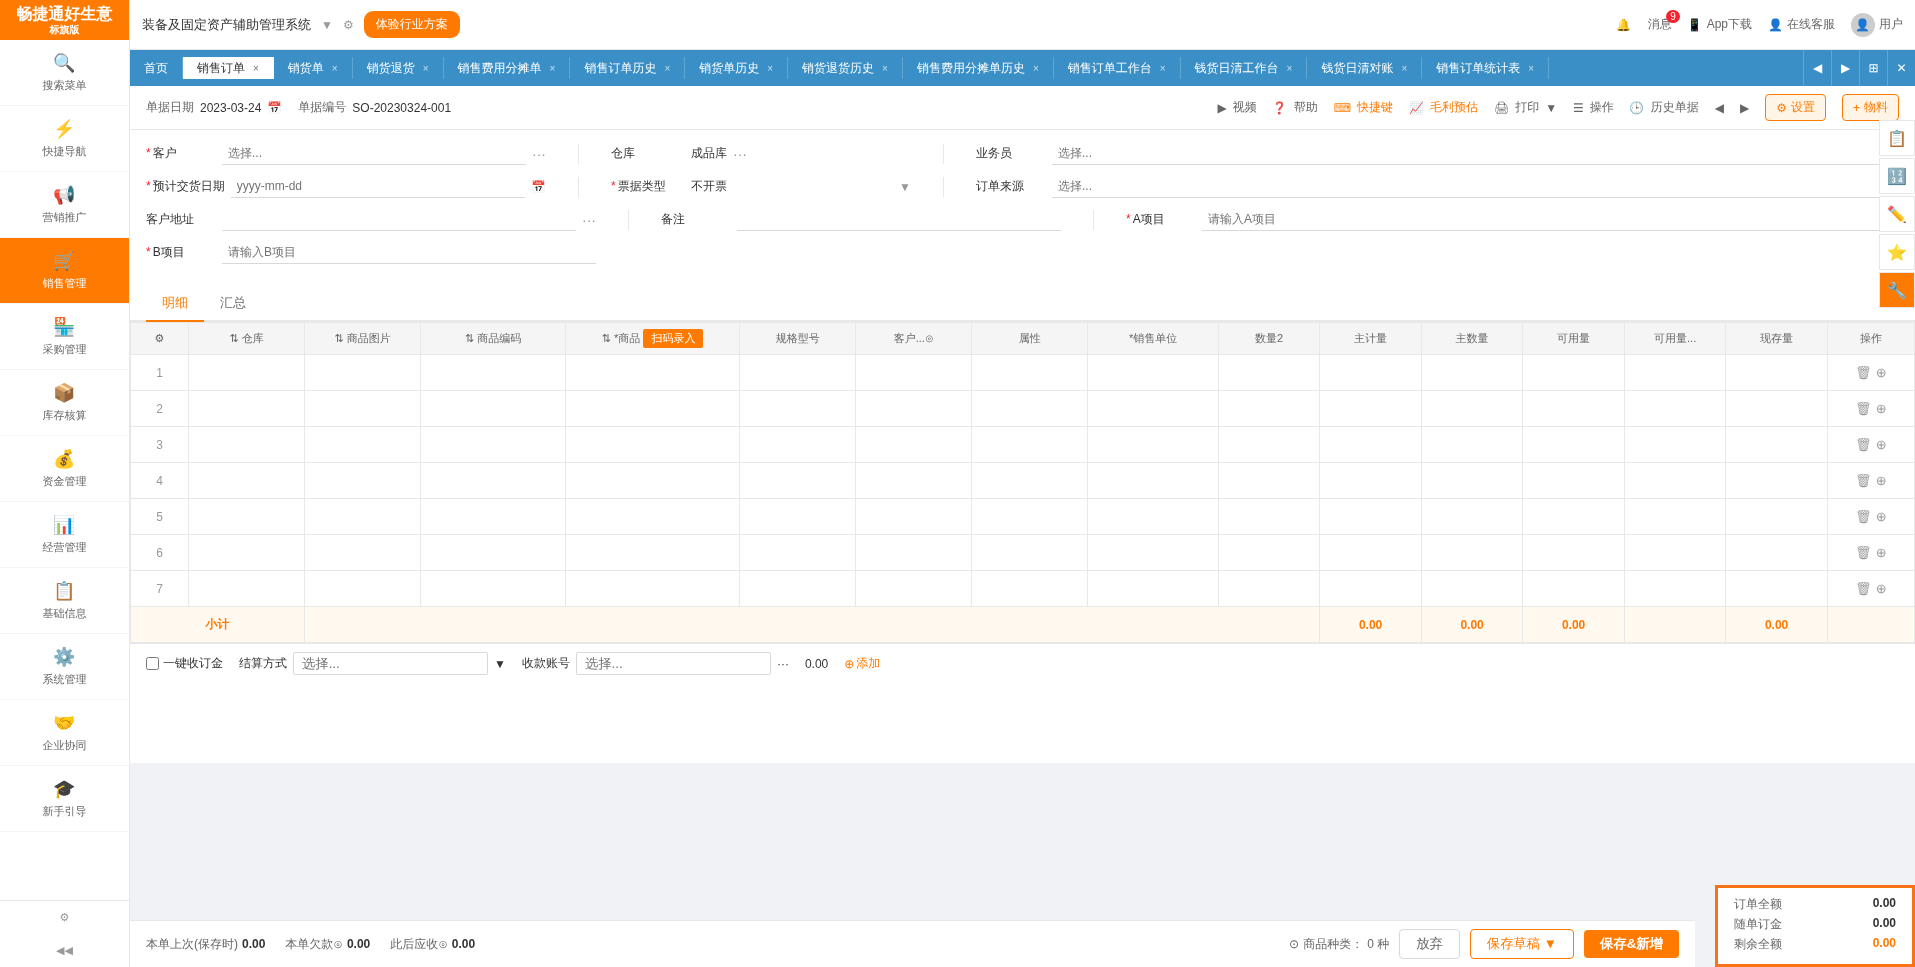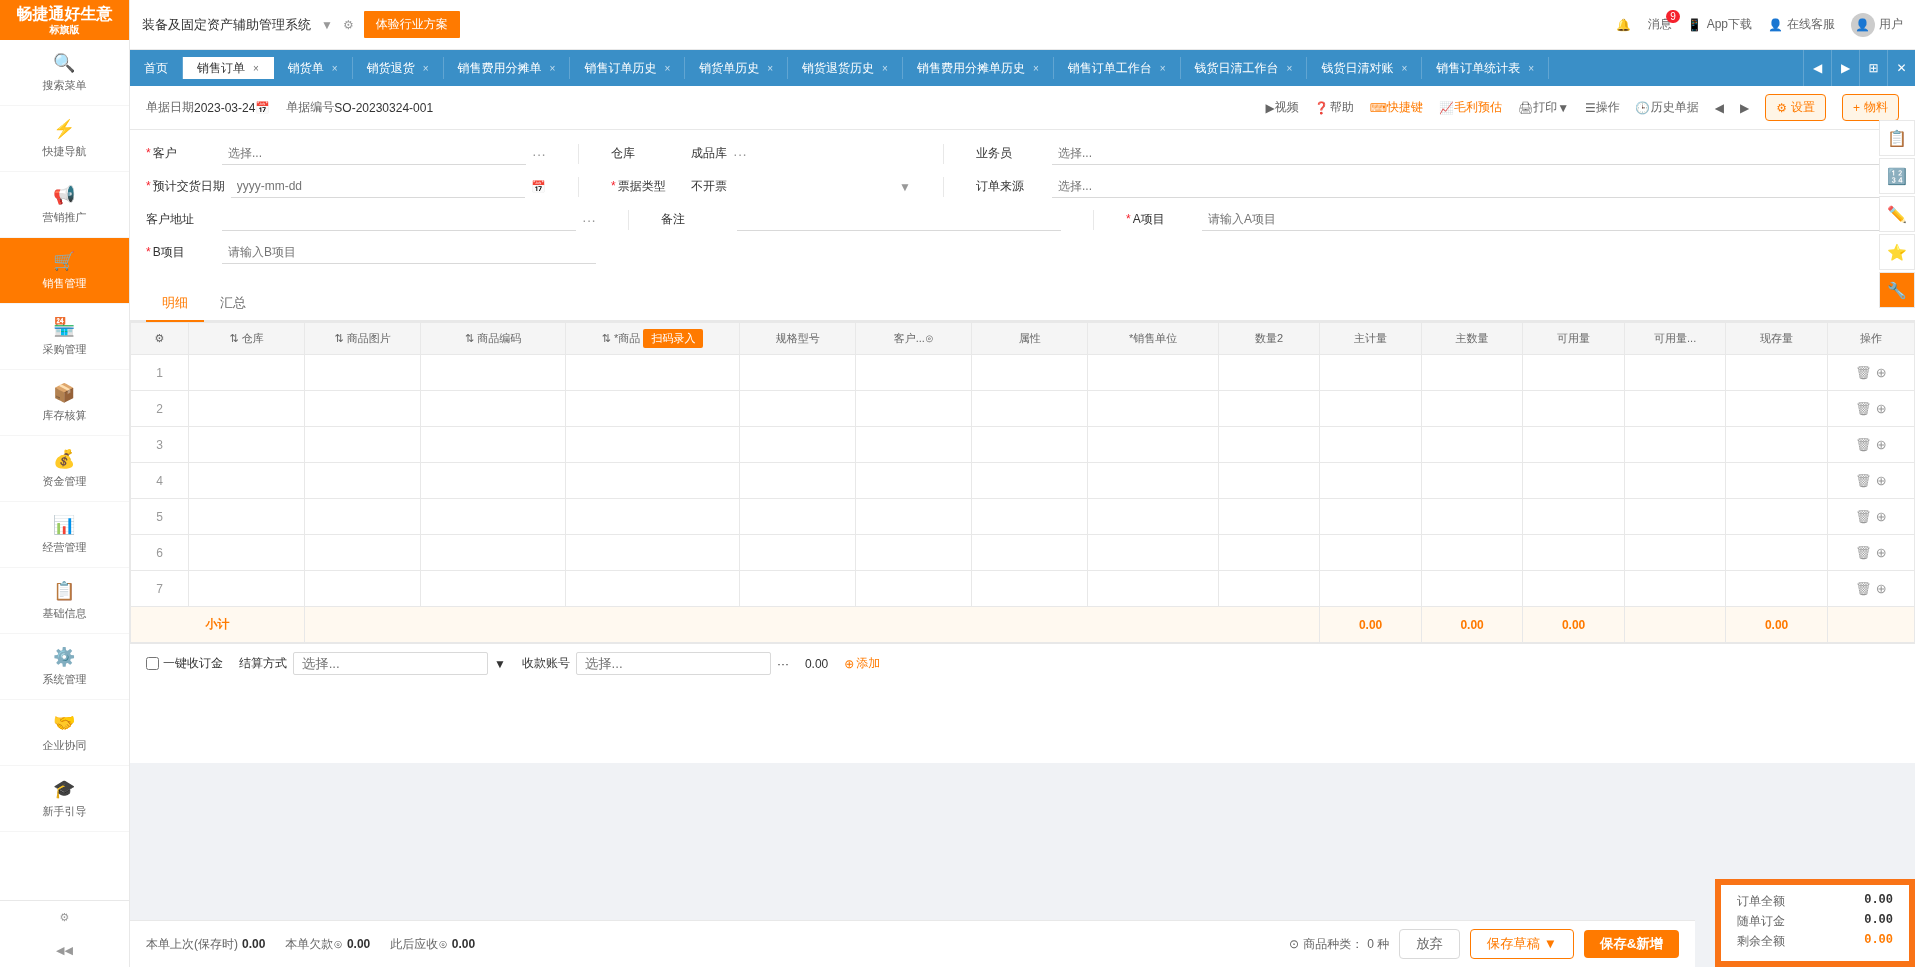--- a/index.html
+++ b/index.html
@@ -59,21 +59,21 @@
     .main-content {
       position: fixed; left: 130px; top: 86px; right: 0; bottom: 0; overflow-y: auto; background: #f0f2f5;
     }
     .form-container { background: #fff; margin: 0; }
 
     
     .form-toolbar {
       display: flex; align-items: center; padding: 8px 16px; border-bottom: 1px solid #e8e8e8;
       gap: 16px; font-size: 12px; color: #666;
     }
-    .form-toolbar-item { display: flex; align-items: center; gap: 0; cursor: pointer; }
+    .form-toolbar-item { display: flex; align-items: center; gap: 6px; cursor: pointer; }
     .form-toolbar-item.orange { color: #ff7a00; }
     .toolbar-btn {
       display: flex; align-items: center; gap: 4px; padding: 4px 10px; border: 1px solid #d9d9d9;
       border-radius: 4px; cursor: pointer; background: #fff; color: #666;
     }
     .toolbar-btn.orange { background: #fff5e6; border-color: #ff7a00; color: #ff7a00; }
 
     
     .form-fields { padding: 12px 16px; }
     .form-row { display: flex; align-items: center; margin-bottom: 10px; gap: 16px; }
@@ -119,22 +119,22 @@
       display: flex; align-items: center; gap: 16px; font-size: 12px;
     }
     .footer-checkbox { display: flex; align-items: center; gap: 4px; }
     .footer-field { display: flex; align-items: center; gap: 6px; }
     .footer-input { border: 1px solid #d9d9d9; padding: 3px 8px; border-radius: 2px; min-width: 80px; }
     .footer-num { color: #333; }
     .add-btn { color: #ff7a00; cursor: pointer; display: flex; align-items: center; gap: 2px; }
 
     
     .bottom-summary {
-      position: fixed; bottom: 0; right: 0; background: #fff; border: 6px solid #f97316;
-      padding: 8px 16px; font-size: 12px; min-width: 200px; text-align: right; font-family: Liberation Mono, monospace;
+      position: fixed; bottom: 0; right: 0; background: #fff; border: 3px solid #f97316;
+      padding: 8px 16px; font-size: 12px; min-width: 200px; text-align: right;
     }
     .summary-row { display: flex; justify-content: space-between; gap: 16px; margin-bottom: 3px; }
     .summary-label { color: #666; }
     .summary-val { color: #333; font-weight: bold; }
 
     
     .status-bar {
       position: fixed; bottom: 0; left: 130px; right: 220px; background: #fff;
       border-top: 1px solid #e8e8e8; padding: 8px 16px; display: flex; align-items: center;
       font-size: 12px; color: #666; gap: 20px;
@@ -222,21 +222,21 @@
       <span>◀◀</span>
     </div>
   </div>
 </div>
 
 <div class="top-header">
   <div class="top-header-left">
     <span style="font-size:13px;color:#333;">装备及固定资产辅助管理系统</span>
     <span style="color:#999;">▼</span>
     <span style="color:#999;cursor:pointer;">⚙</span>
-    <button class="" style="background:#ff7a00;color:#fff;border:none;padding:5px 12px;border-radius:1px;cursor:pointer;font-size:12px;">体验行业方案</button>
+    <button class="" style="background:#ff7a00;color:#fff;border:none;padding:5px 12px;border-radius:9px;cursor:pointer;font-size:12px;">体验行业方案</button>
   </div>
   <div class="top-header-right">
     <div class="header-icon-item notification-badge">
       <span>🔔</span>
       <span class="badge">9</span>
       <span style="margin-left:12px;">消息</span>
     </div>
     <div class="header-icon-item">
       <span>📱</span>
       <span>App下载</span>

